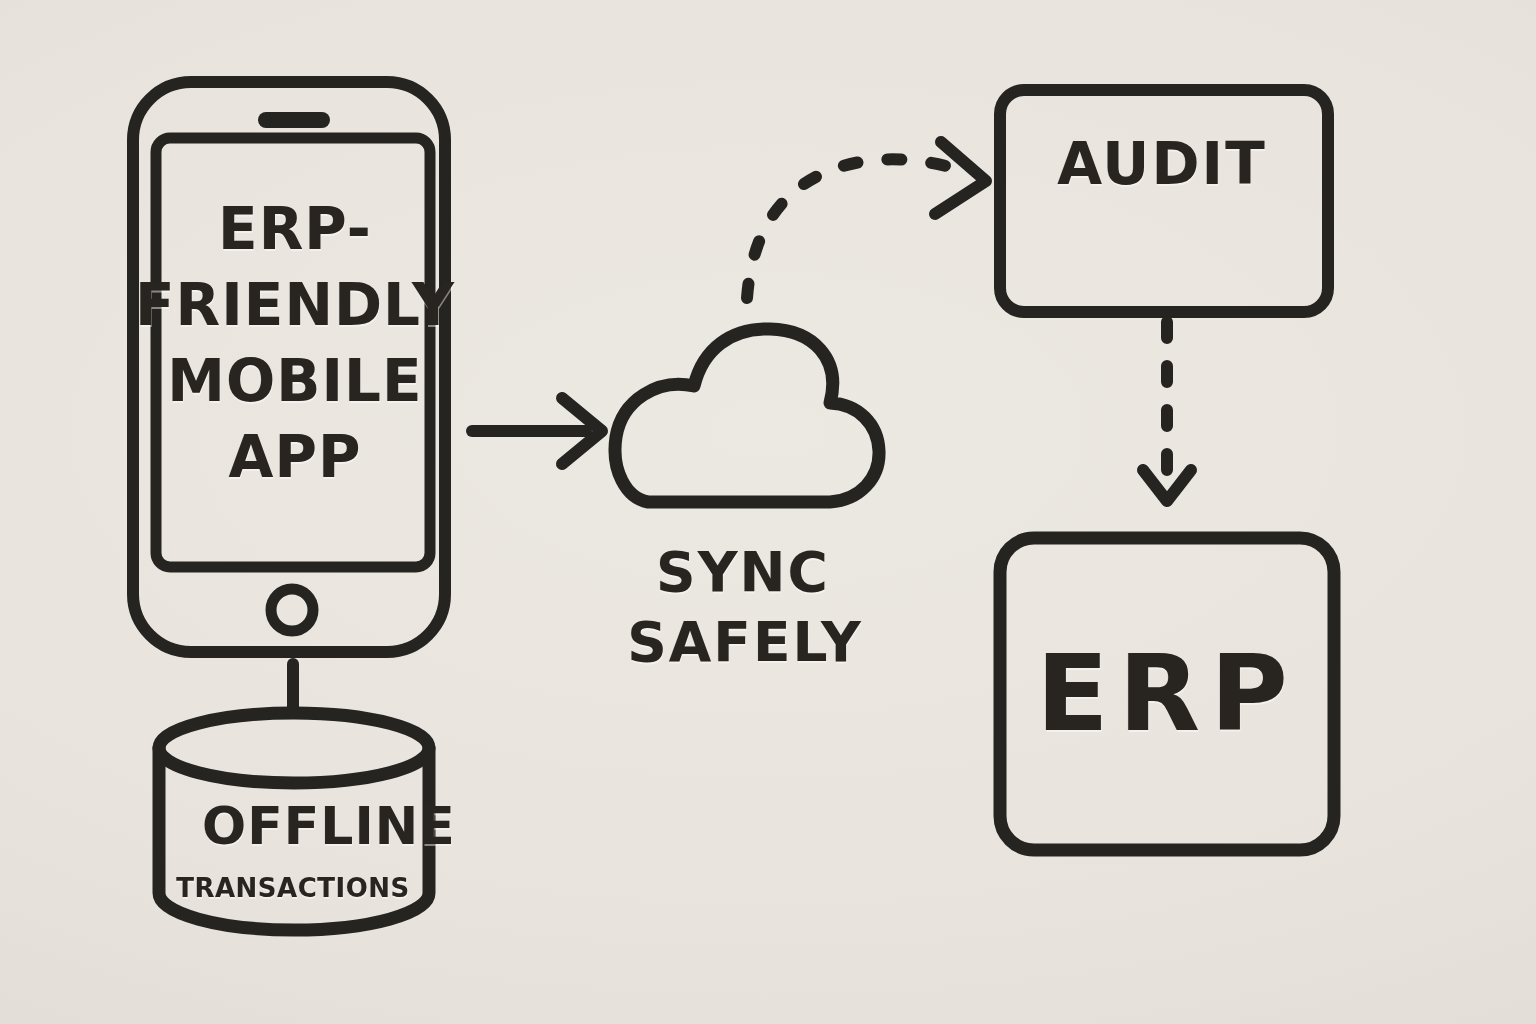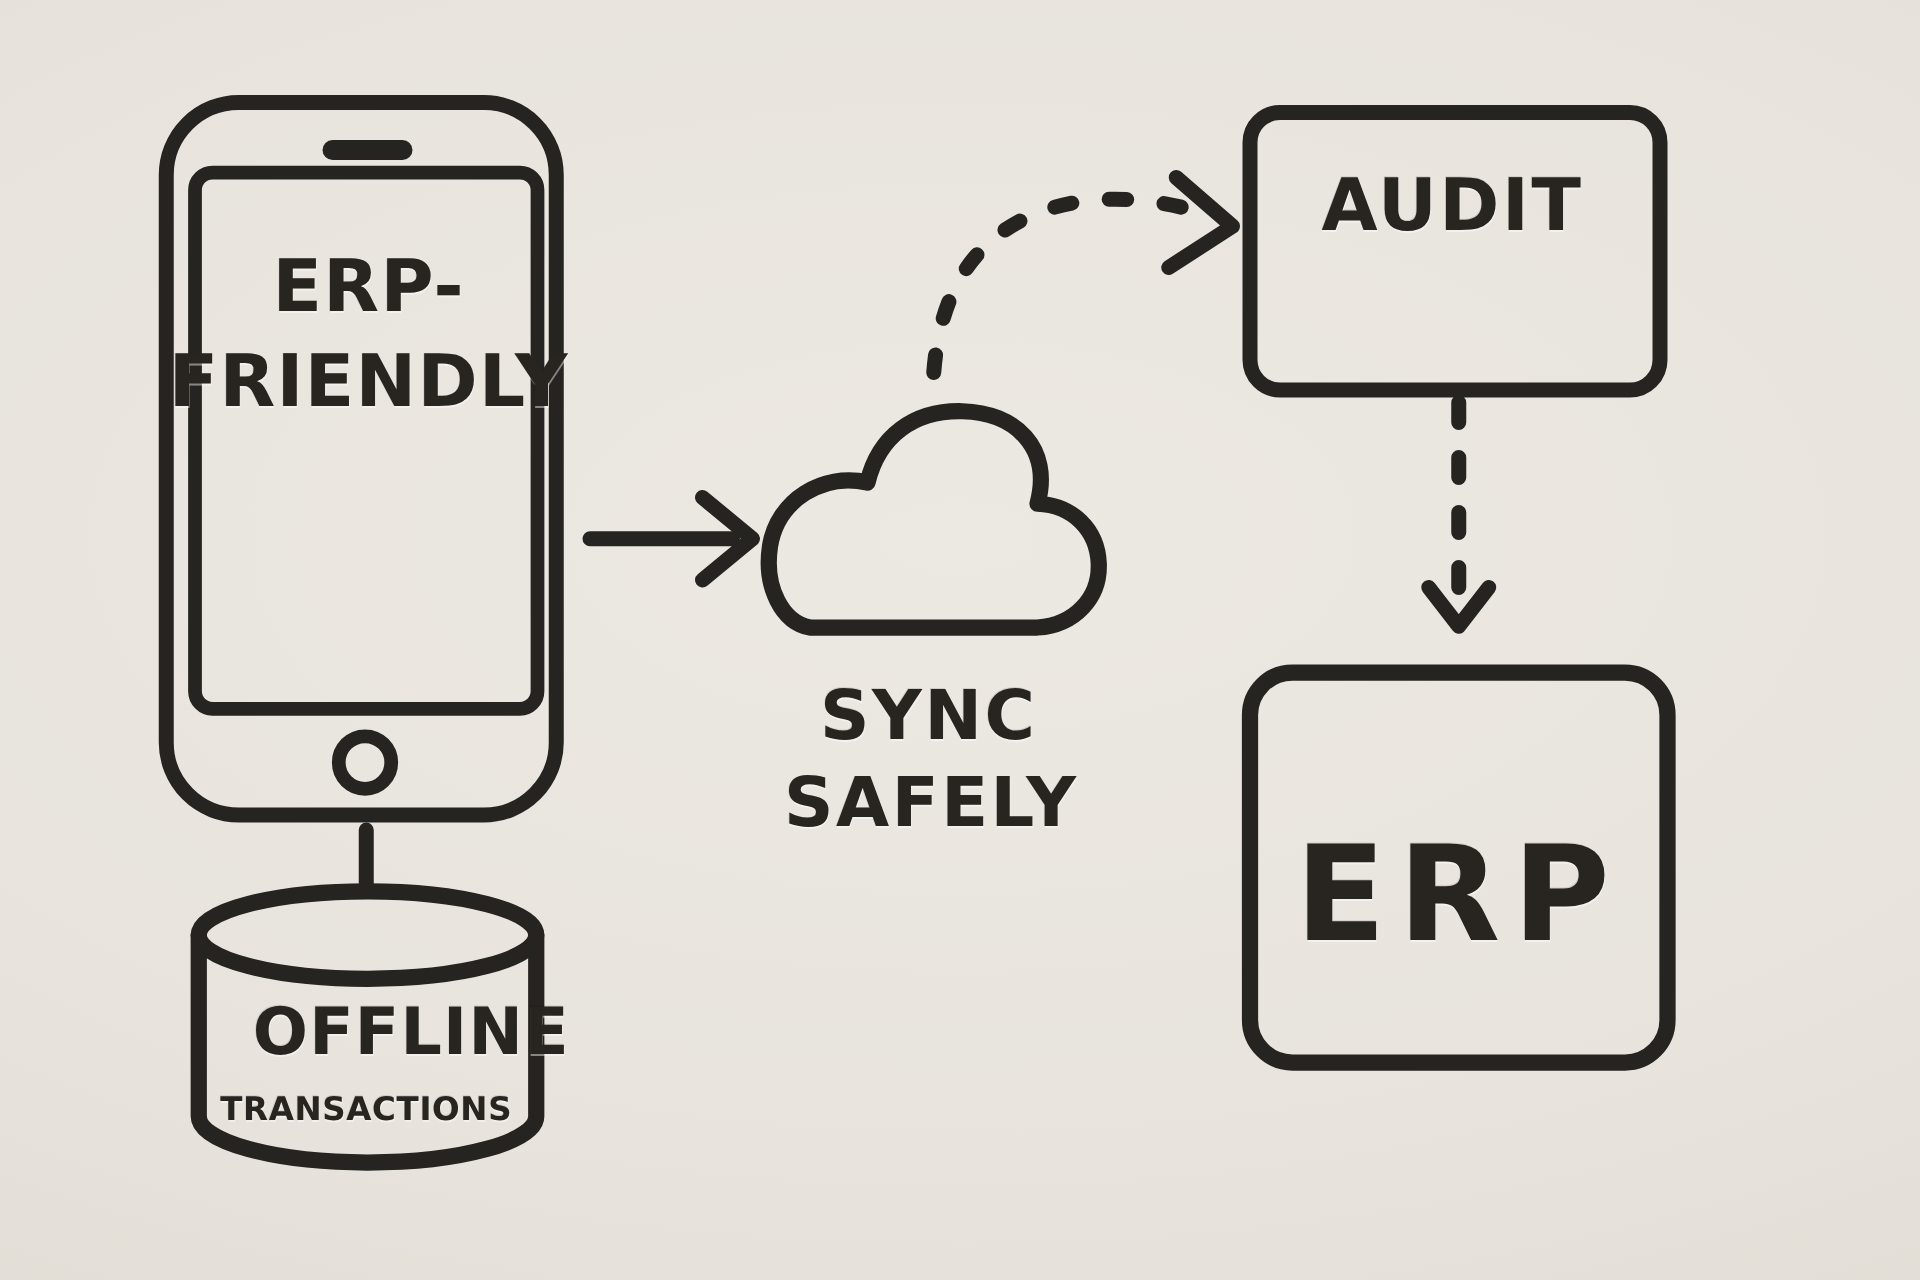--- a/index.html
+++ b/index.html
@@ -98,25 +98,27 @@
       <line class="stroke" x1="1167" y1="322" x2="1167" y2="487" stroke-width="12" stroke-dasharray="16 28"></line>
       <path class="stroke" stroke-width="12" d="M 1143 470 L 1167 501 L 1191 470"></path>
     </g>
 
     <rect class="stroke" x="1000" y="538" width="334" height="312" rx="34" ry="34" stroke-width="13"></rect>
   </svg>
 
   <div class="label phone-lines" style="left:295px; top:191px;">
     <div>ERP-</div>
     <div>FRIENDLY</div>
+    <div>MOBILE</div>
+    <div>APP</div>
   </div>
 
   <div class="label db-line-1" style="left:293px; top:798px;margin-left:36px;">OFFLINE</div>
   <div class="label db-line-2" style="left:293px; top:868px;">TRANSACTIONS</div>
 
   <div class="label cloud-line" style="left:743px; top:540px;">SYNC</div>
   <div class="label audit-line" style="left:1162px; top:130px;">AUDIT</div>
 
   <div class="label cloud-line" style="left:745px; top:610px;">SAFELY</div>
 
-  <div class="label erp-line" style="left:1167px; top:656px;">ERP</div>
+  <div class="label erp-line" style="left:1167px; top:634px;">ERP</div>
 
 </div>
 
 </body></html>

